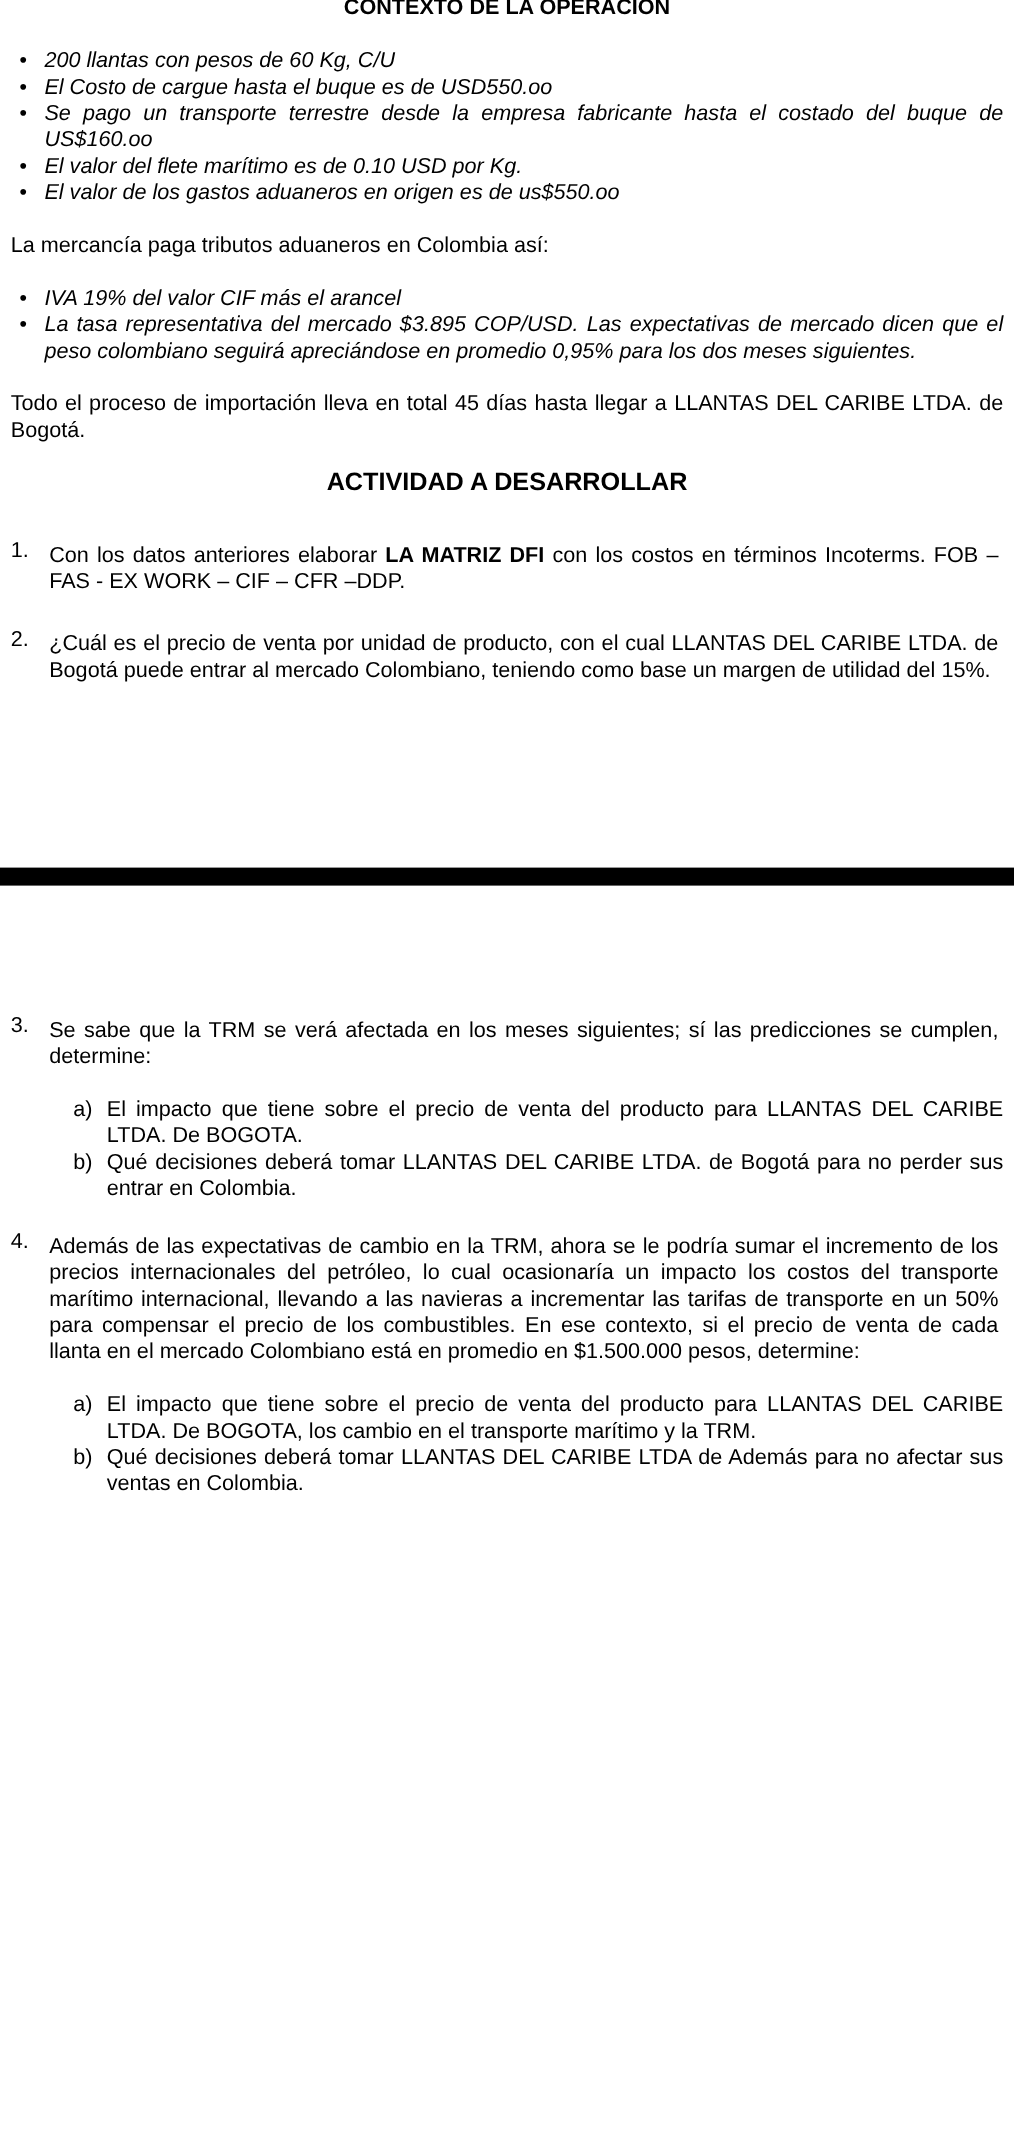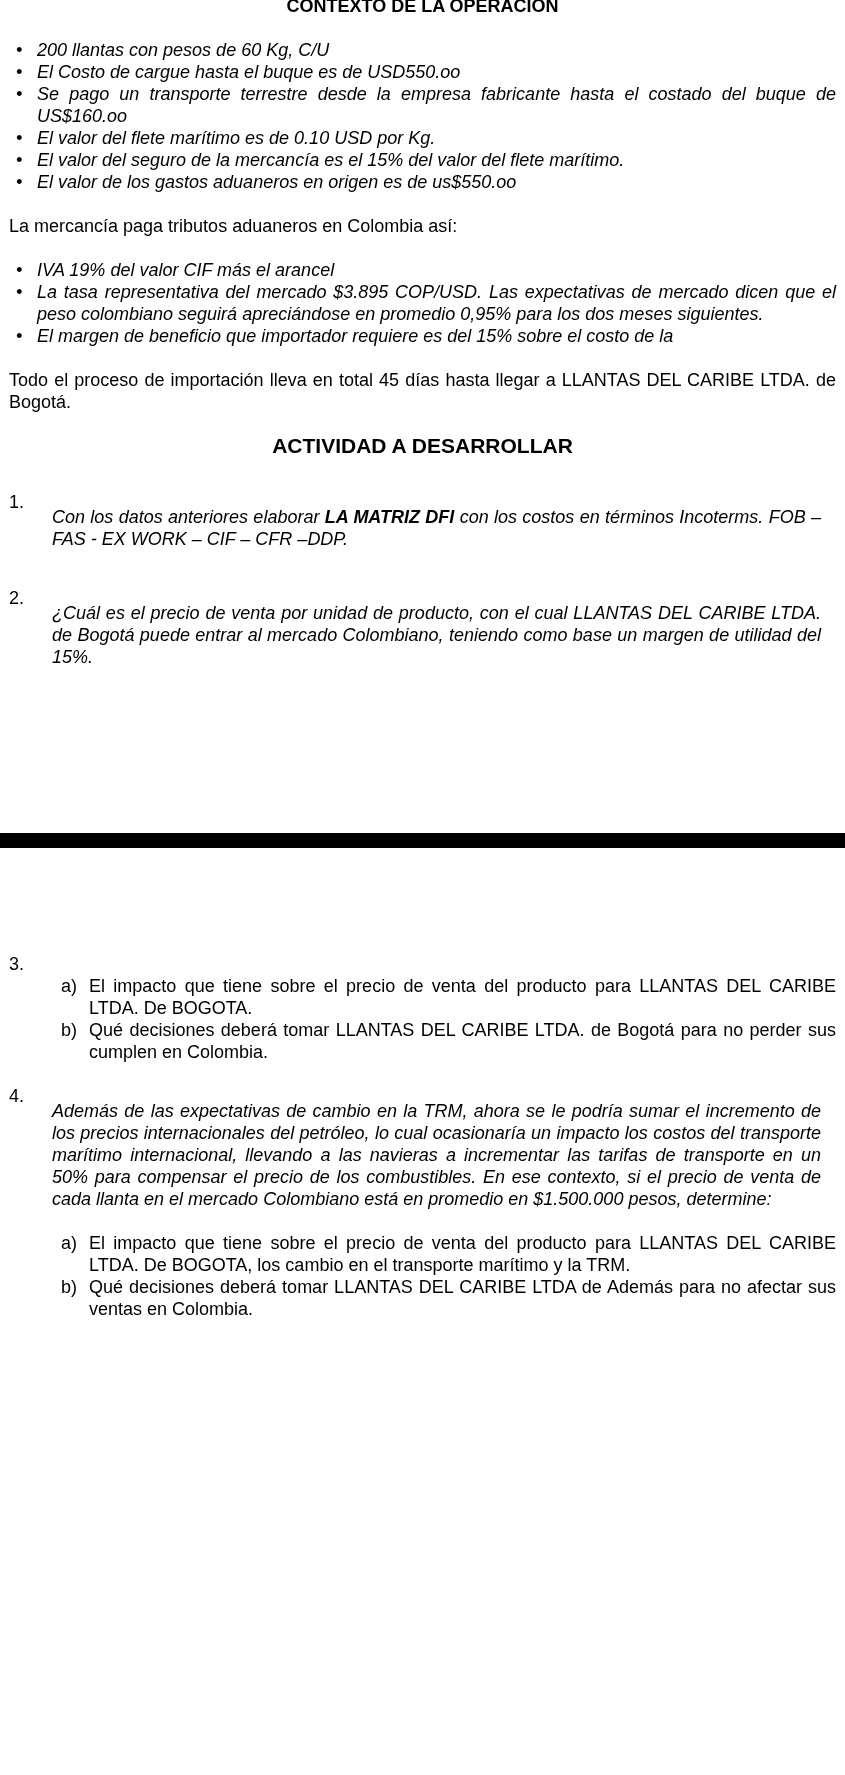--- a/index.html
+++ b/index.html
@@ -26,21 +26,21 @@
   .bullets li::before { content: "\2022"; position: absolute; left: 7px; top: 0; }
   .subtitle {
     font-size: 21px;
     font-weight: bold;
     text-align: center;
     margin: 0 0 34px 0;
   }
   .task { display: flex; margin: 0 0 22px 0; }
   .task-num { width: 28px; flex-shrink: 0; }
   .task-body { flex: 1; }
-  .task-para { margin: 15px; text-align: justify; font-style: italic; }
+  .task-para { margin: 4px; text-align: justify; }
   .sub-group { margin-top: 22px; padding-left: 24px; }
   .sub { display: flex; }
   .sub-letter { width: 28px; flex-shrink: 0; }
   .sub-text { flex: 1; text-align: justify; }
   .page-divider {
     height: 15px;
     background: #000000;
     margin: 150px -9px 105px -9px;
   }
   b { font-weight: bold; }
@@ -51,30 +51,28 @@
 <div class="page">
 
   <h1 class="doc-title">CONTEXTO DE LA OPERACIÓN</h1>
 
 
   <ul class="bullets">
     <li>200 llantas con pesos de 60 Kg, C/U</li>
     <li>El Costo de cargue hasta el buque es de USD550.oo</li>
     <li>Se pago un transporte terrestre desde la empresa fabricante hasta el costado del buque de US$160.oo</li>
     <li>El valor del flete marítimo es de 0.10 USD por Kg.</li>
-    <li>El valor del seguro de la mercancía es el 15% del valor del flete marítimo.</li>
     <li>El valor de los gastos aduaneros en origen es de us$550.oo</li>
   </ul>
 
   <p class="para">La mercancía paga tributos aduaneros en Colombia así:</p>
 
   <ul class="bullets">
     <li>IVA 19% del valor CIF más el arancel</li>
     <li>La tasa representativa del mercado $3.895 COP/USD. Las expectativas de mercado dicen que el peso colombiano seguirá apreciándose en promedio 0,95% para los dos meses siguientes.</li>
-    <li>El margen de beneficio que importador requiere es del 15% sobre el costo de la</li>
   </ul>
 
   <p class="para">Todo el proceso de importación lleva en total 45 días hasta llegar a LLANTAS DEL CARIBE LTDA. de Bogotá.</p>
 
   <h2 class="subtitle">ACTIVIDAD A DESARROLLAR</h2>
 
   <div class="task">
     <span class="task-num">1.</span>
     <div class="task-body">
       <p class="task-para"><span>Con los datos anteriores elaborar </span><b>LA MATRIZ DFI</b><span> con los costos en términos Incoterms. FOB – FAS - EX WORK – CIF – CFR –DDP.</span></p>
@@ -86,28 +84,29 @@
     <div class="task-body">
       <p class="task-para">¿Cuál es el precio de venta por unidad de producto, con el cual LLANTAS DEL CARIBE LTDA. de Bogotá puede entrar al mercado Colombiano, teniendo como base un margen de utilidad del 15%.</p>
     </div>
   </div>
 
   <div class="page-divider"></div>
 
   <div class="task">
     <span class="task-num">3.</span>
     <div class="task-body">
+      <p class="task-para">Se sabe que la TRM se verá afectada en los meses siguientes; sí las predicciones se cumplen, determine:</p>
       <div class="sub-group">
         <div class="sub">
           <span class="sub-letter">a)</span>
           <div class="sub-text">El impacto que tiene sobre el precio de venta del producto para LLANTAS DEL CARIBE LTDA. De BOGOTA.</div>
         </div>
         <div class="sub">
           <span class="sub-letter">b)</span>
-          <div class="sub-text">Qué decisiones deberá tomar LLANTAS DEL CARIBE LTDA. de Bogotá para no perder sus cumplen en Colombia.</div>
+          <div class="sub-text">Qué decisiones deberá tomar LLANTAS DEL CARIBE LTDA. de Bogotá para no perder sus entrar en Colombia.</div>
         </div>
       </div>
     </div>
   </div>
 
   <div class="task">
     <span class="task-num">4.</span>
     <div class="task-body">
       <p class="task-para">Además de las expectativas de cambio en la TRM, ahora se le podría sumar el incremento de los precios internacionales del petróleo, lo cual ocasionaría un impacto los costos del transporte marítimo internacional, llevando a las navieras a incrementar las tarifas de transporte en un 50% para compensar el precio de los combustibles. En ese contexto, si el precio de venta de cada llanta en el mercado Colombiano está en promedio en $1.500.000 pesos, determine:</p>
       <div class="sub-group">

